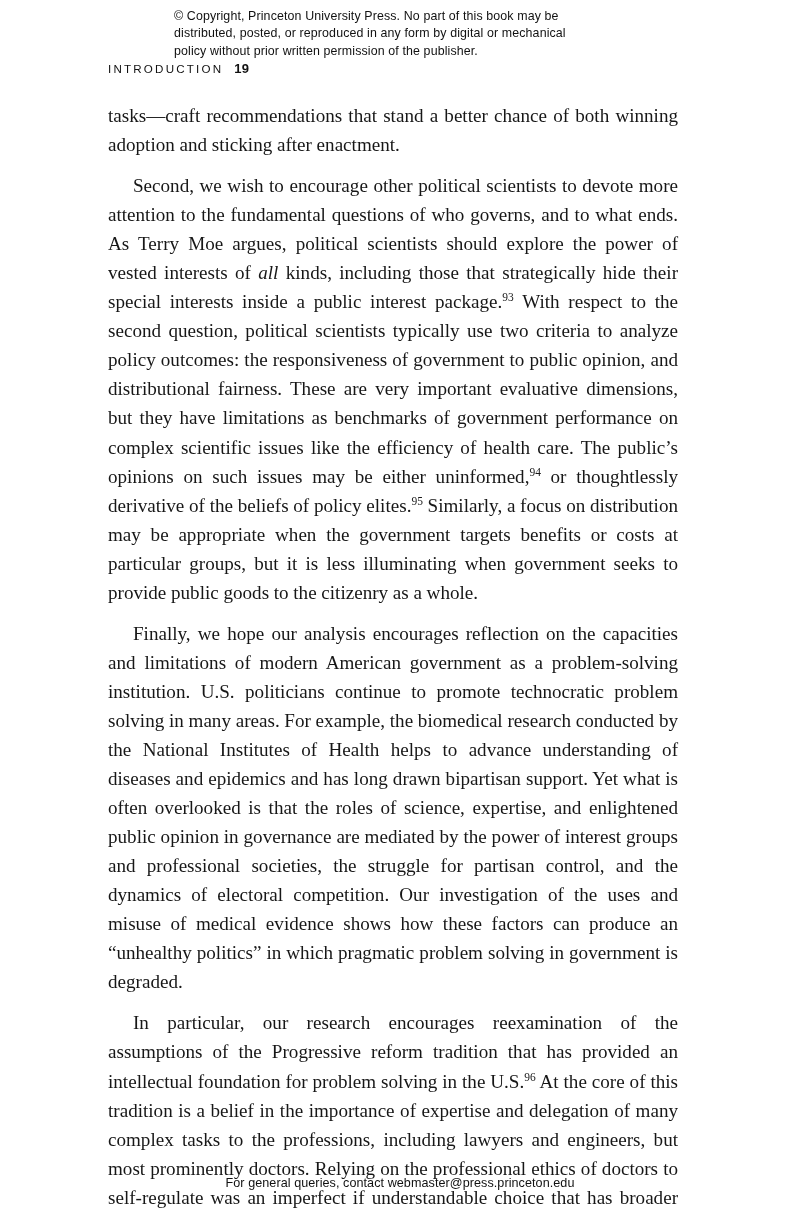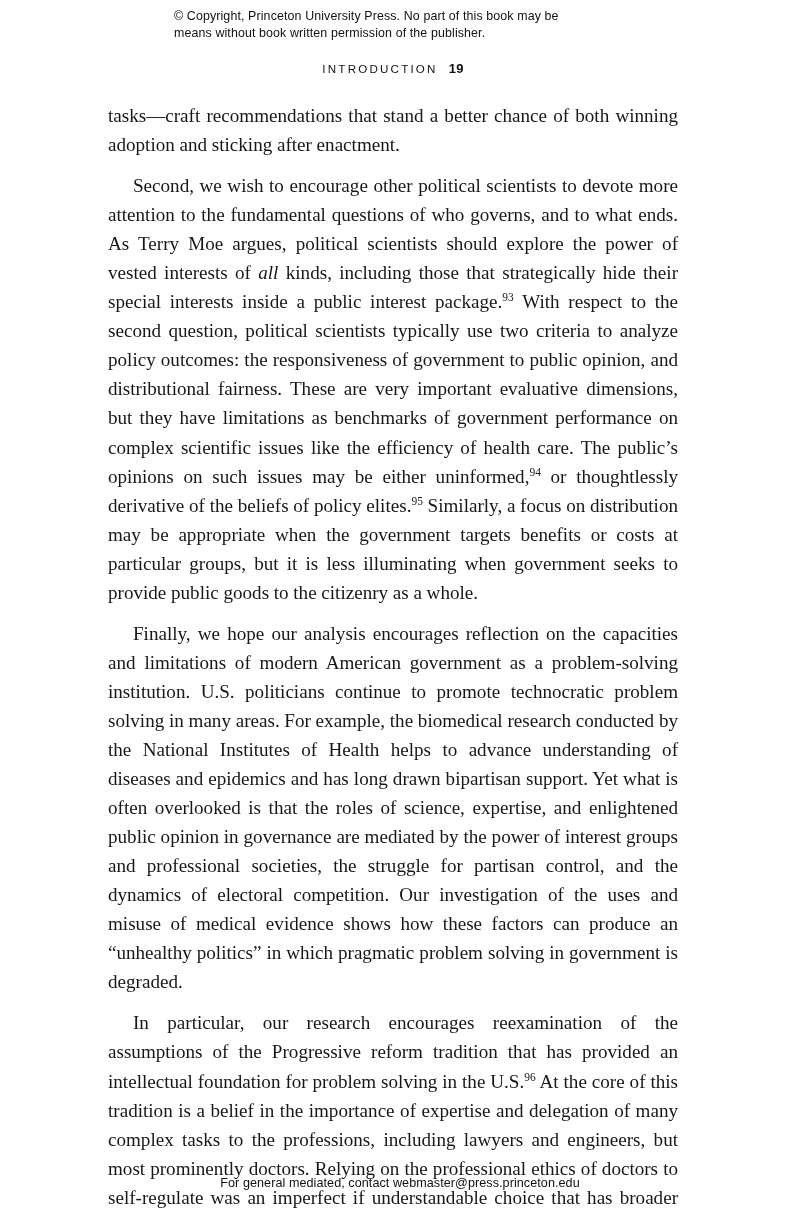--- a/index.html
+++ b/index.html
@@ -42,21 +42,21 @@
     display: block;
     white-space: nowrap;
   }
 
   
   .running-head {
     position: absolute;
     left: 108px;
     top: 61px;
     width: 570px;
-    text-align: center;
+    text-align: left;
     font-family: "Liberation Sans", "DejaVu Sans", sans-serif;
     font-size: 11.6px;
     color: #111111;
     white-space: nowrap;
   }
   .running-head .rh-title {
     letter-spacing: 0.19em;
     font-weight: 400;
   }
   .running-head .rh-folio {
@@ -109,31 +109,32 @@
     letter-spacing: 0.005em;
   }
 </style>
 </head>
 <body>
 
 <div class="page">
 
   <div class="copyright-block">
     <span class="cline">© Copyright, Princeton University Press. No part of this book may be</span>
-    <span class="cline">means without book written permission of the publisher.</span>
+    <span class="cline">distributed, posted, or reproduced in any form by digital or mechanical</span>
+    <span class="cline">policy without prior written permission of the publisher.</span>
   </div>
 
   <div class="running-head">
     <span class="rh-title">INTRODUCTION</span><span class="rh-folio">19</span>
   </div>
 
   <div class="body-column">
     <p>tasks—craft recommendations that stand a better chance of both winning adoption and sticking after enactment.</p>
     <p class="indent">Second, we wish to encourage other political scientists to devote more attention to the fundamental questions of who governs, and to what ends. As Terry Moe argues, political scientists should explore the power of vested interests of <em>all</em> kinds, including those that strategically hide their special interests inside a public interest package.<sup>93</sup> With respect to the second question, political scientists typically use two criteria to analyze policy outcomes: the responsiveness of government to public opinion, and distributional fairness. These are very important evaluative dimensions, but they have limitations as benchmarks of government performance on complex scientific issues like the efficiency of health care. The public’s opinions on such issues may be either uninformed,<sup>94</sup> or thoughtlessly derivative of the beliefs of policy elites.<sup>95</sup> Similarly, a focus on distribution may be appropriate when the government targets benefits or costs at particular groups, but it is less illuminating when government seeks to provide public goods to the citizenry as a whole.</p>
     <p class="indent">Finally, we hope our analysis encourages reflection on the capacities and limitations of modern American government as a problem-solving institution. U.S. politicians continue to promote technocratic problem solving in many areas. For example, the biomedical research conducted by the National Institutes of Health helps to advance understanding of diseases and epidemics and has long drawn bipartisan support. Yet what is often overlooked is that the roles of science, expertise, and enlightened public opinion in governance are mediated by the power of interest groups and professional societies, the struggle for partisan control, and the dynamics of electoral competition. Our investigation of the uses and misuse of medical evidence shows how these factors can produce an “unhealthy politics” in which pragmatic problem solving in government is degraded.</p>
     <p class="indent">In particular, our research encourages reexamination of the assumptions of the Progressive reform tradition that has provided an intellectual foundation for problem solving in the U.S.<sup>96</sup> At the core of this tradition is a belief in the importance of expertise and delegation of many complex tasks to the professions, including lawyers and engineers, but most prominently doctors. Relying on the professional ethics of doctors to self-regulate was an imperfect if understandable choice that has broader implications for how we understand delegation and the role of the professions in a democracy. Our analysis suggests that just as Congress checks the president, so elite professions—including scientists, physicians, university researchers, and policy analysts—need to monitor one another’s performance to ensure the</p>
   </div>
 
   <div class="page-footer">
-    <span>For general mediated, contact webmaster@press.princeton.edu</span>
+    <span>For general queries, contact webmaster@press.princeton.edu</span>
   </div>
 
 </div>
 
 </body></html>

